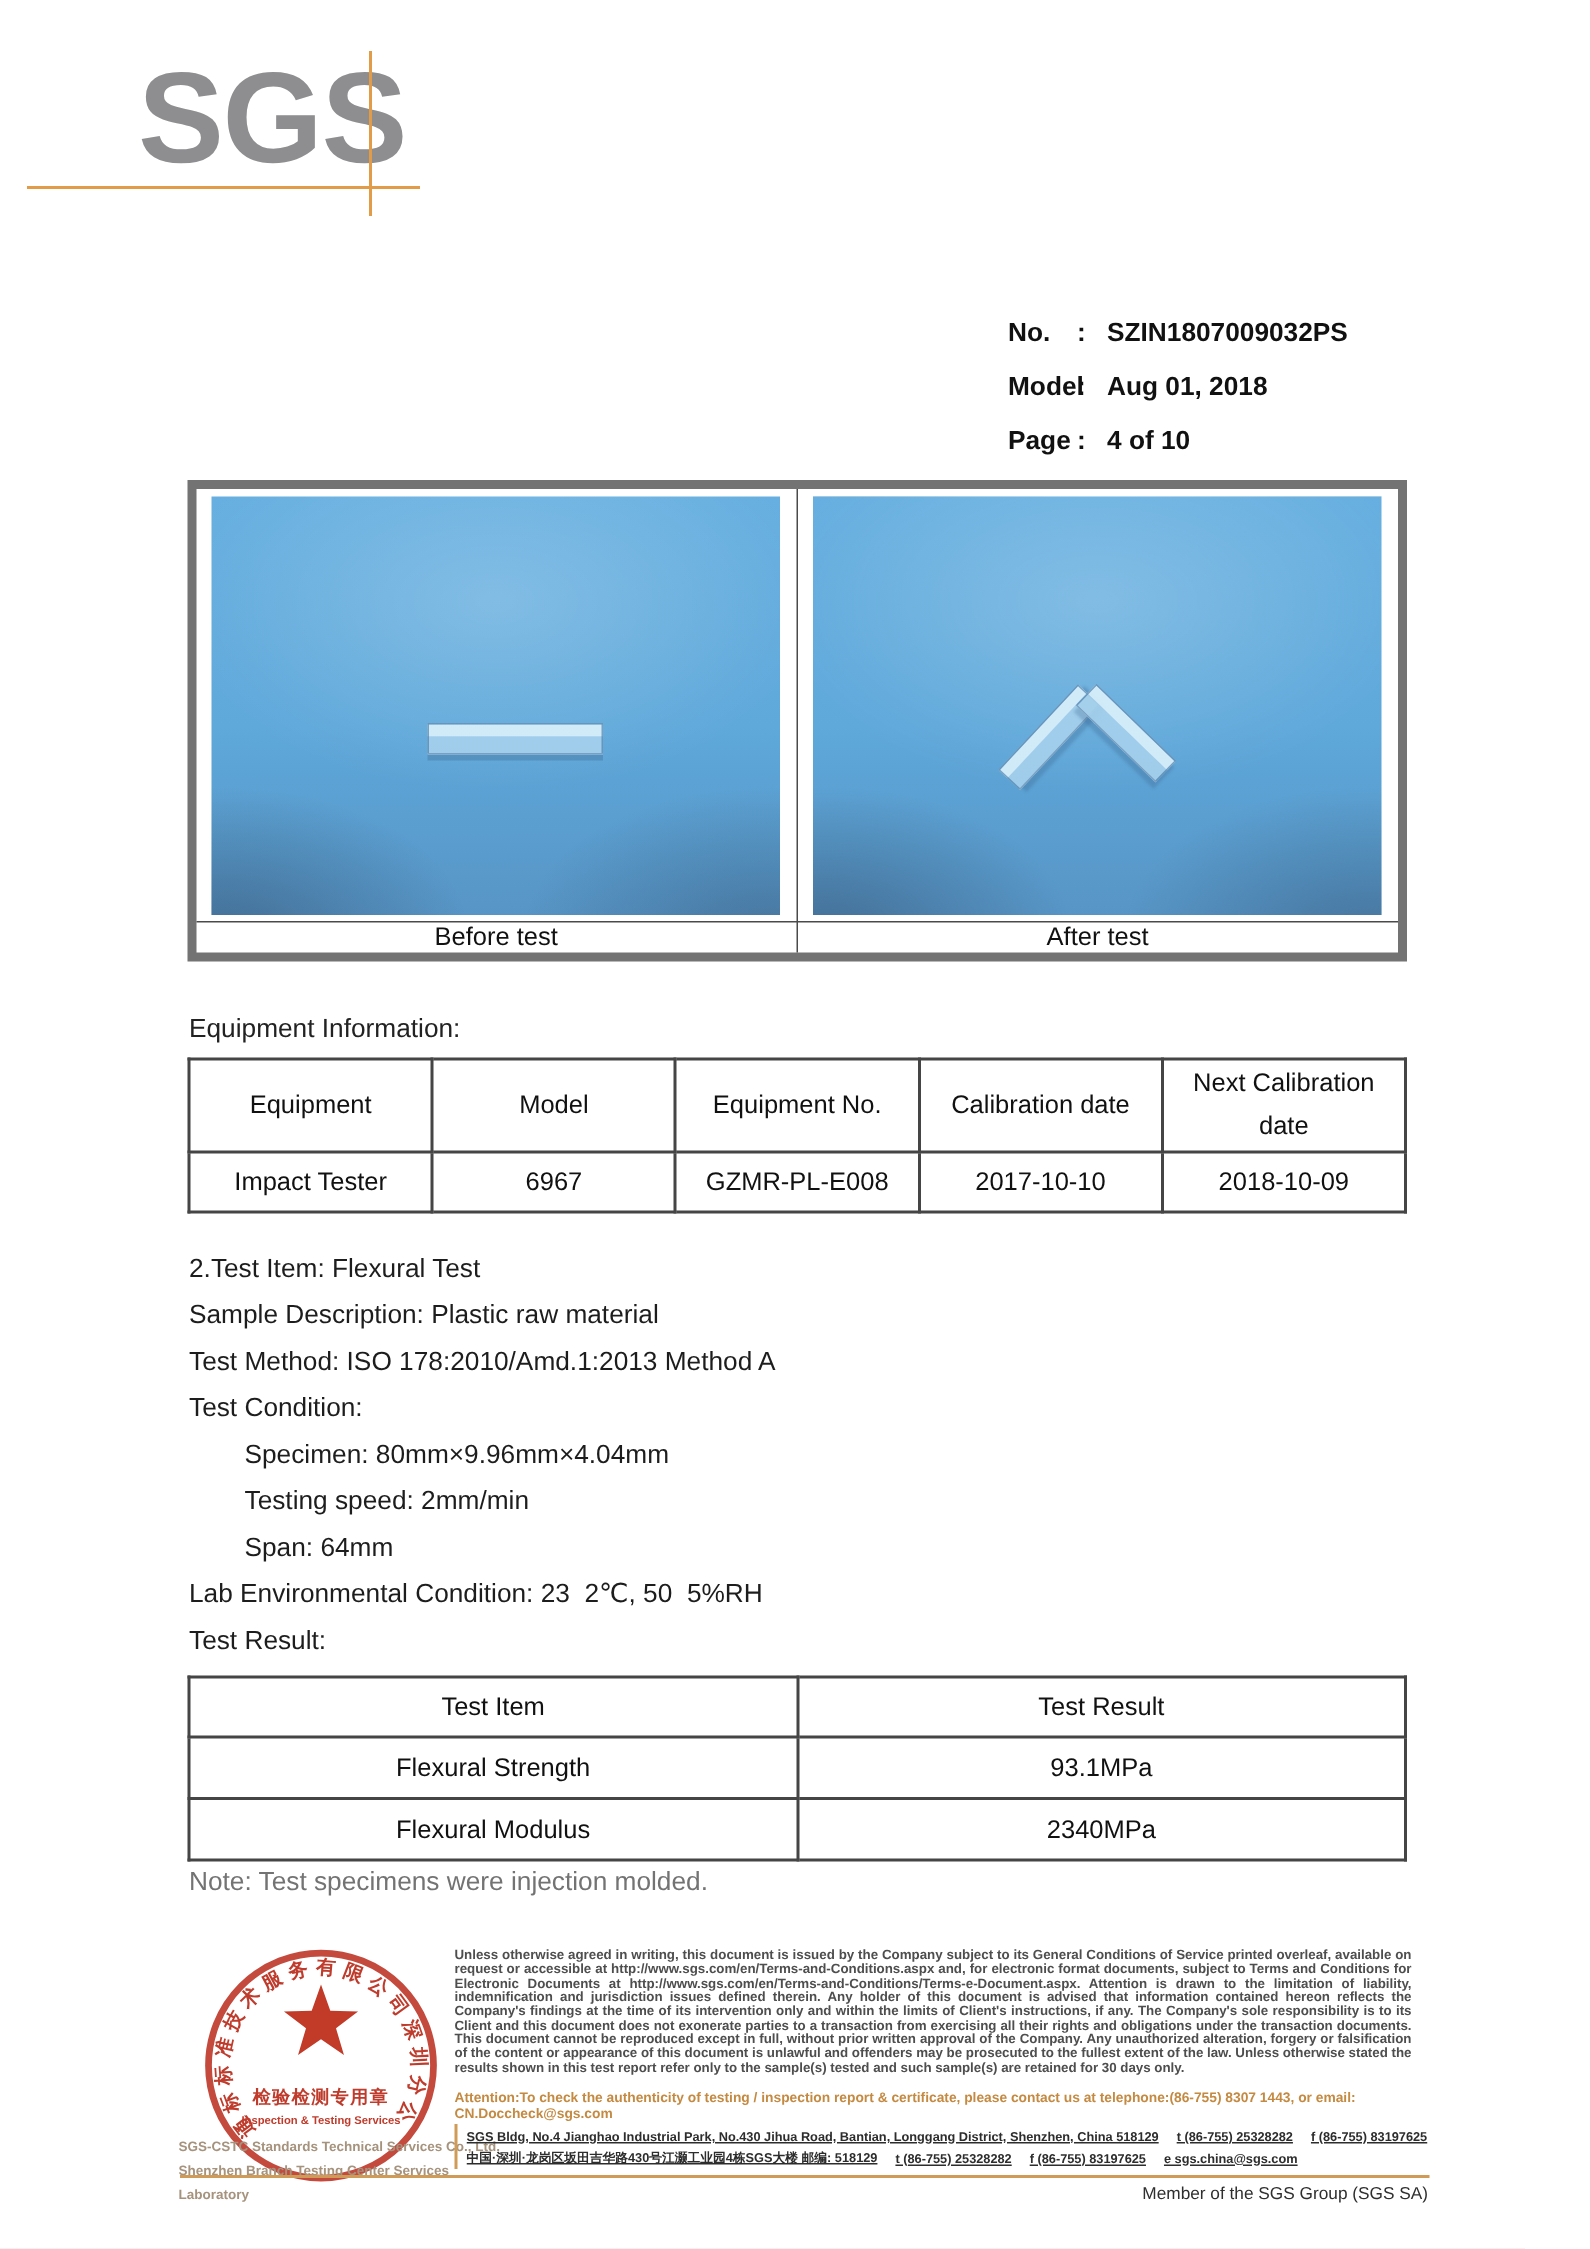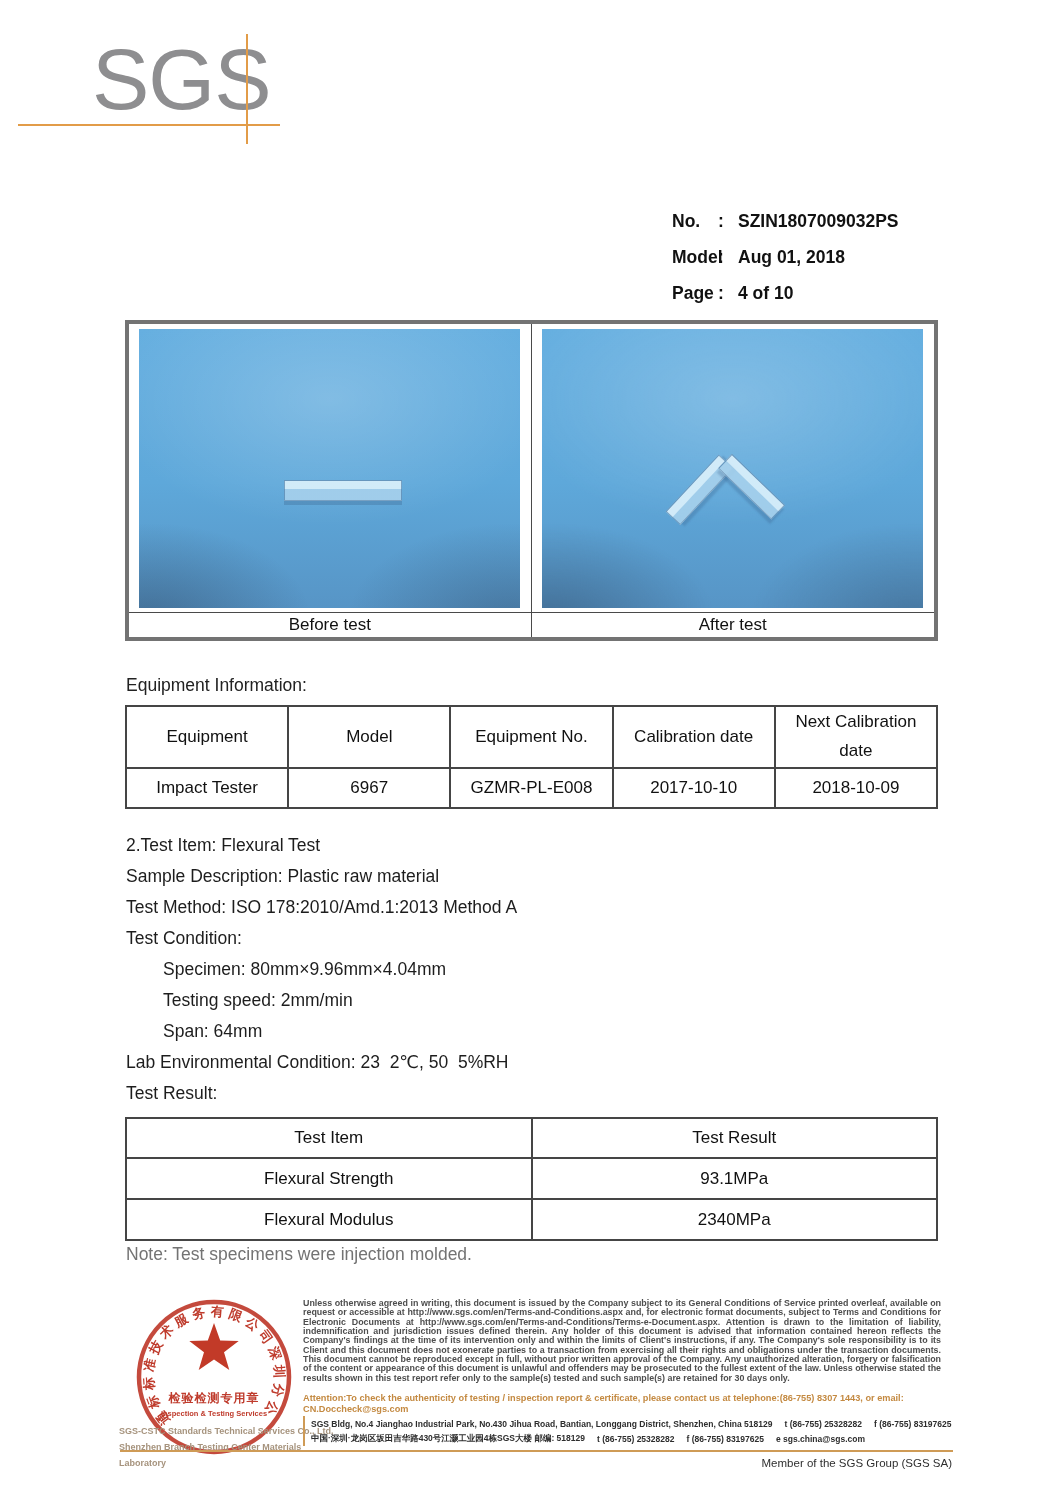--- a/index.html
+++ b/index.html
@@ -1,35 +1,35 @@
 <!DOCTYPE html>
 <html><head>
 <meta charset="utf-8">
 <style>
   html,body{margin:0;padding:0;background:#e8e8e8;}
   .page{position:relative;width:1060px;height:1499px;background:#ffffff;margin:0 auto;
         font-family:"Liberation Sans","DejaVu Sans",sans-serif;color:#1e1e1e;overflow:hidden;}
 
   
-  .logo-text{position:absolute;left:92px;top:36px;font-size:86px;font-weight:normal;
+  .logo-text{position:absolute;left:92px;top:36px;font-size:86px;font-weight:bold;
              color:#8e8e90;line-height:1;letter-spacing:-1px;}
   .logo-hline{position:absolute;left:18px;top:124px;width:262px;height:2px;background:#e29c48;}
   .logo-vline{position:absolute;left:246px;top:34px;width:2px;height:110px;background:#e29c48;}
 
   
   .report-title{position:absolute;left:0;top:171px;width:100%;text-align:center;
                 font-size:29px;font-weight:bold;color:#0f0f0f;letter-spacing:.5px;}
   .report-info{position:absolute;left:672px;top:203px;font-size:17.5px;font-weight:bold;color:#111;}
   .info-row{display:flex;height:36px;align-items:center;}
   .info-word{width:46px;}
   .info-colon{width:20px;}
 
   
   .photo-table{position:absolute;left:125px;top:320px;width:813px;height:321px;
-               border:4px solid #737373;box-sizing:border-box;display:grid;
+               border:6px solid #737373;box-sizing:border-box;display:grid;
                grid-template-columns:1fr 1fr;grid-template-rows:288px 1fr;}
   .photo-cell{position:relative;box-sizing:border-box;}
   .photo-cell.cell-l{border-right:1px solid #4a4a4a;}
   .photo{position:absolute;left:10px;right:11px;top:5px;bottom:4px;overflow:hidden;
      background:
        radial-gradient(90% 70% at 50% 25%, rgba(255,255,255,.20), rgba(255,255,255,0) 65%),
        radial-gradient(60% 48% at 2% 104%, rgba(40,60,85,.42), rgba(40,60,85,0) 72%),
        radial-gradient(60% 48% at 98% 104%, rgba(40,60,85,.34), rgba(40,60,85,0) 72%),
        linear-gradient(180deg,#66afe0 0%,#5ea8da 55%,#5795c6 100%);}
   .photo-label{box-sizing:border-box;border-top:1px solid #4a4a4a;display:flex;
@@ -68,21 +68,21 @@
   .company-lines{position:absolute;left:119px;top:1423px;width:215px;font-size:9px;
                  font-weight:bold;color:#a6937d;line-height:16px;}
   .legal{position:absolute;left:303px;top:1299px;width:638px;font-size:8.9px;line-height:9.35px;
          color:#4e4e4e;text-align:justify;font-weight:bold;}
   .attention{position:absolute;left:303px;top:1393px;width:638px;font-size:9.2px;line-height:11px;
              color:#c48a42;font-weight:bold;}
   .addr-block{position:absolute;left:303px;top:1416px;width:652px;border-left:2px solid #cf9b56;
               padding-left:6px;box-sizing:border-box;}
   .addr-row{display:flex;height:15px;align-items:center;white-space:nowrap;font-size:8.5px;
             font-weight:bold;color:#2d2d2d;overflow:hidden;}
-  .addr-row span{margin-right:12px;}
+  .addr-row span{margin-right:12px;text-decoration:underline;}
   .orange-rule{position:absolute;left:120px;top:1450px;width:833px;height:2px;background:#cf9b56;}
   .member{position:absolute;right:108px;top:1457px;font-size:11.5px;color:#2f2f2f;}
 </style>
 </head>
 <body>
 
 <div class="page">
 
   <div class="logo-text">SGS</div>
   <div class="logo-hline"></div>
@@ -180,21 +180,21 @@
     </defs>
     <text font-size="13" letter-spacing="4.5" fill="#bf3b2c" font-weight="bold">
       <textPath href="#ringpath">通标标准技术服务有限公司深圳分公司</textPath>
     </text>
     <polygon fill="#c23a28" points="80,26 86.2,43.5 104.7,44 90,55.2 95.3,73 80,62.5 64.7,73 70,55.2 55.3,44 73.8,43.5"></polygon>
     <text x="80" y="105" text-anchor="middle" font-size="12" letter-spacing="1" fill="#bf3b2c" font-weight="bold">检验检测专用章</text>
     <text x="80" y="119" text-anchor="middle" font-size="7.5" fill="#bf3b2c" font-weight="bold">Inspection &amp; Testing Services</text>
   </svg>
   <div class="company-lines">
     <div>SGS-CSTC Standards Technical Services Co., Ltd.</div>
-    <div>Shenzhen Branch Testing Center Materials Laboratory</div>
+    <div>Shenzhen Branch Testing Center Services Laboratory</div>
   </div>
 
   <div class="legal">Unless otherwise agreed in writing, this document is issued by the Company subject to its General Conditions of Service printed overleaf, available on request or accessible at http://www.sgs.com/en/Terms-and-Conditions.aspx and, for electronic format documents, subject to Terms and Conditions for Electronic Documents at http://www.sgs.com/en/Terms-and-Conditions/Terms-e-Document.aspx. Attention is drawn to the limitation of liability, indemnification and jurisdiction issues defined therein. Any holder of this document is advised that information contained hereon reflects the Company's findings at the time of its intervention only and within the limits of Client's instructions, if any. The Company's sole responsibility is to its Client and this document does not exonerate parties to a transaction from exercising all their rights and obligations under the transaction documents. This document cannot be reproduced except in full, without prior written approval of the Company. Any unauthorized alteration, forgery or falsification of the content or appearance of this document is unlawful and offenders may be prosecuted to the fullest extent of the law. Unless otherwise stated the results shown in this test report refer only to the sample(s) tested and such sample(s) are retained for 30 days only.</div>
   <div class="attention">Attention:To check the authenticity of testing / inspection report &amp; certificate, please contact us at telephone:(86-755) 8307 1443, or email: CN.Doccheck@sgs.com</div>
 
   <div class="addr-block">
     <div class="addr-row">
       <span>SGS Bldg, No.4 Jianghao Industrial Park, No.430 Jihua Road, Bantian, Longgang District, Shenzhen, China 518129</span>
       <span>t (86-755) 25328282</span>
       <span>f (86-755) 83197625</span>

